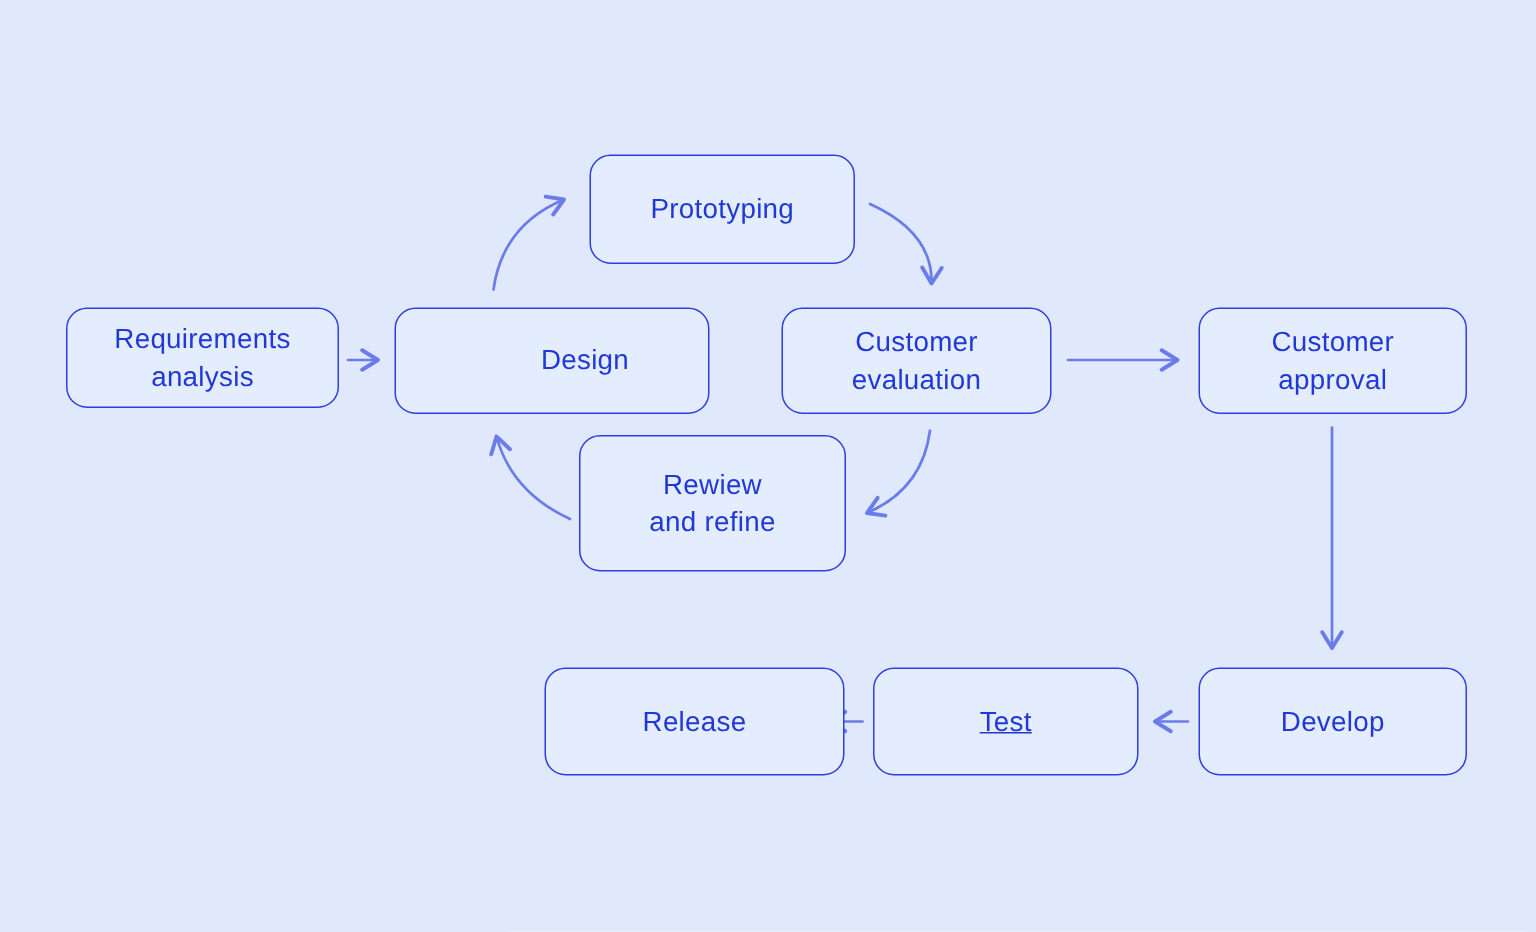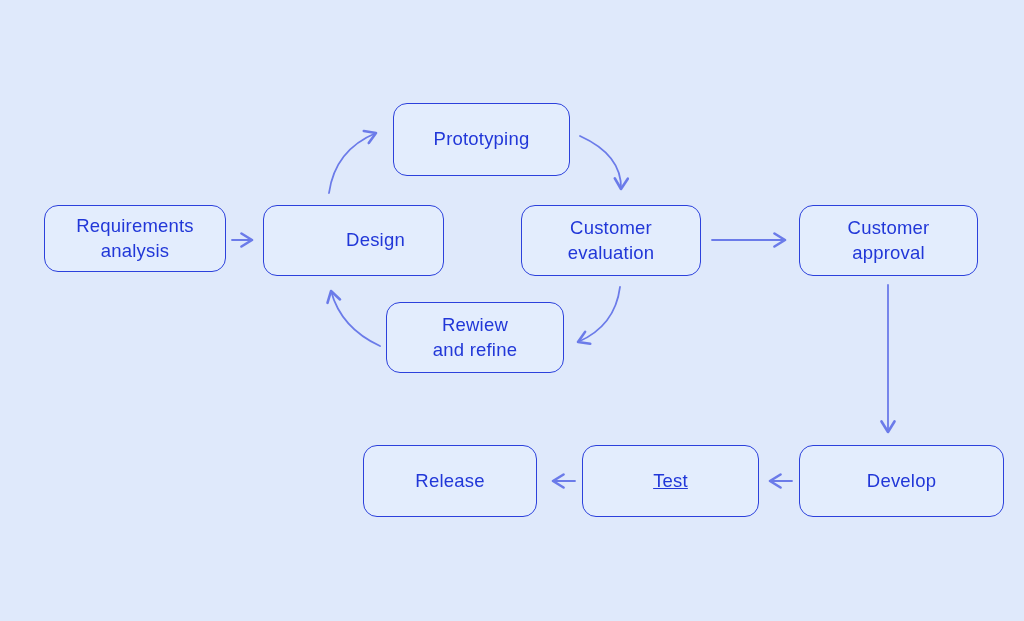--- a/index.html
+++ b/index.html
@@ -34,28 +34,28 @@
     background: #e3edfd;
     border: 1.6px solid #2c41dc;
     border-radius: 14px;
     color: #2137d8;
     font-size: 18.5px;
     line-height: 1.3;
     white-space: pre-line;
     letter-spacing: 0.2px;
   }
   .n-requirements { left: 44px;  top: 205px; width: 182px; height: 67px; }
-  .n-design       { left: 263px; top: 205px; width: 181px; height: 71px; padding-left: 44px; }
+  .n-design       { left: 263px; top: 205px; width: 210px; height: 71px; padding-left: 44px; }
   .n-prototyping  { left: 393px; top: 103px; width: 177px; height: 73px; }
   .n-evaluation   { left: 521px; top: 205px; width: 180px; height: 71px; }
   .n-approval     { left: 799px; top: 205px; width: 179px; height: 71px; }
-  .n-review       { left: 386px; top: 302px; width: 178px; height: 71px; }
-  .n-release      { left: 363px; top: 445px; width: 174px; height: 72px; }
+  .n-review       { left: 386px; top: 290px; width: 178px; height: 91px; }
+  .n-release      { left: 363px; top: 445px; width: 200px; height: 72px; }
   .n-test         { left: 582px; top: 445px; width: 177px; height: 72px; text-decoration: underline; }
-  .n-develop      { left: 799px; top: 445px; width: 205px; height: 72px; }
+  .n-develop      { left: 799px; top: 445px; width: 179px; height: 72px; }
 </style>
 </head>
 <body>
 
 <div class="canvas">
 
   <svg class="edges-layer" viewBox="0 0 1024 621" xmlns="http://www.w3.org/2000/svg">
     <defs>
       <marker id="arrowhead" viewBox="0 0 10 10" refX="8" refY="5" markerWidth="9" markerHeight="9" orient="auto">
         <path d="M1.5,1 L8,5 L1.5,9" fill="none" stroke="#6b7be9" stroke-width="1.6" stroke-linecap="round" stroke-linejoin="round"></path>

